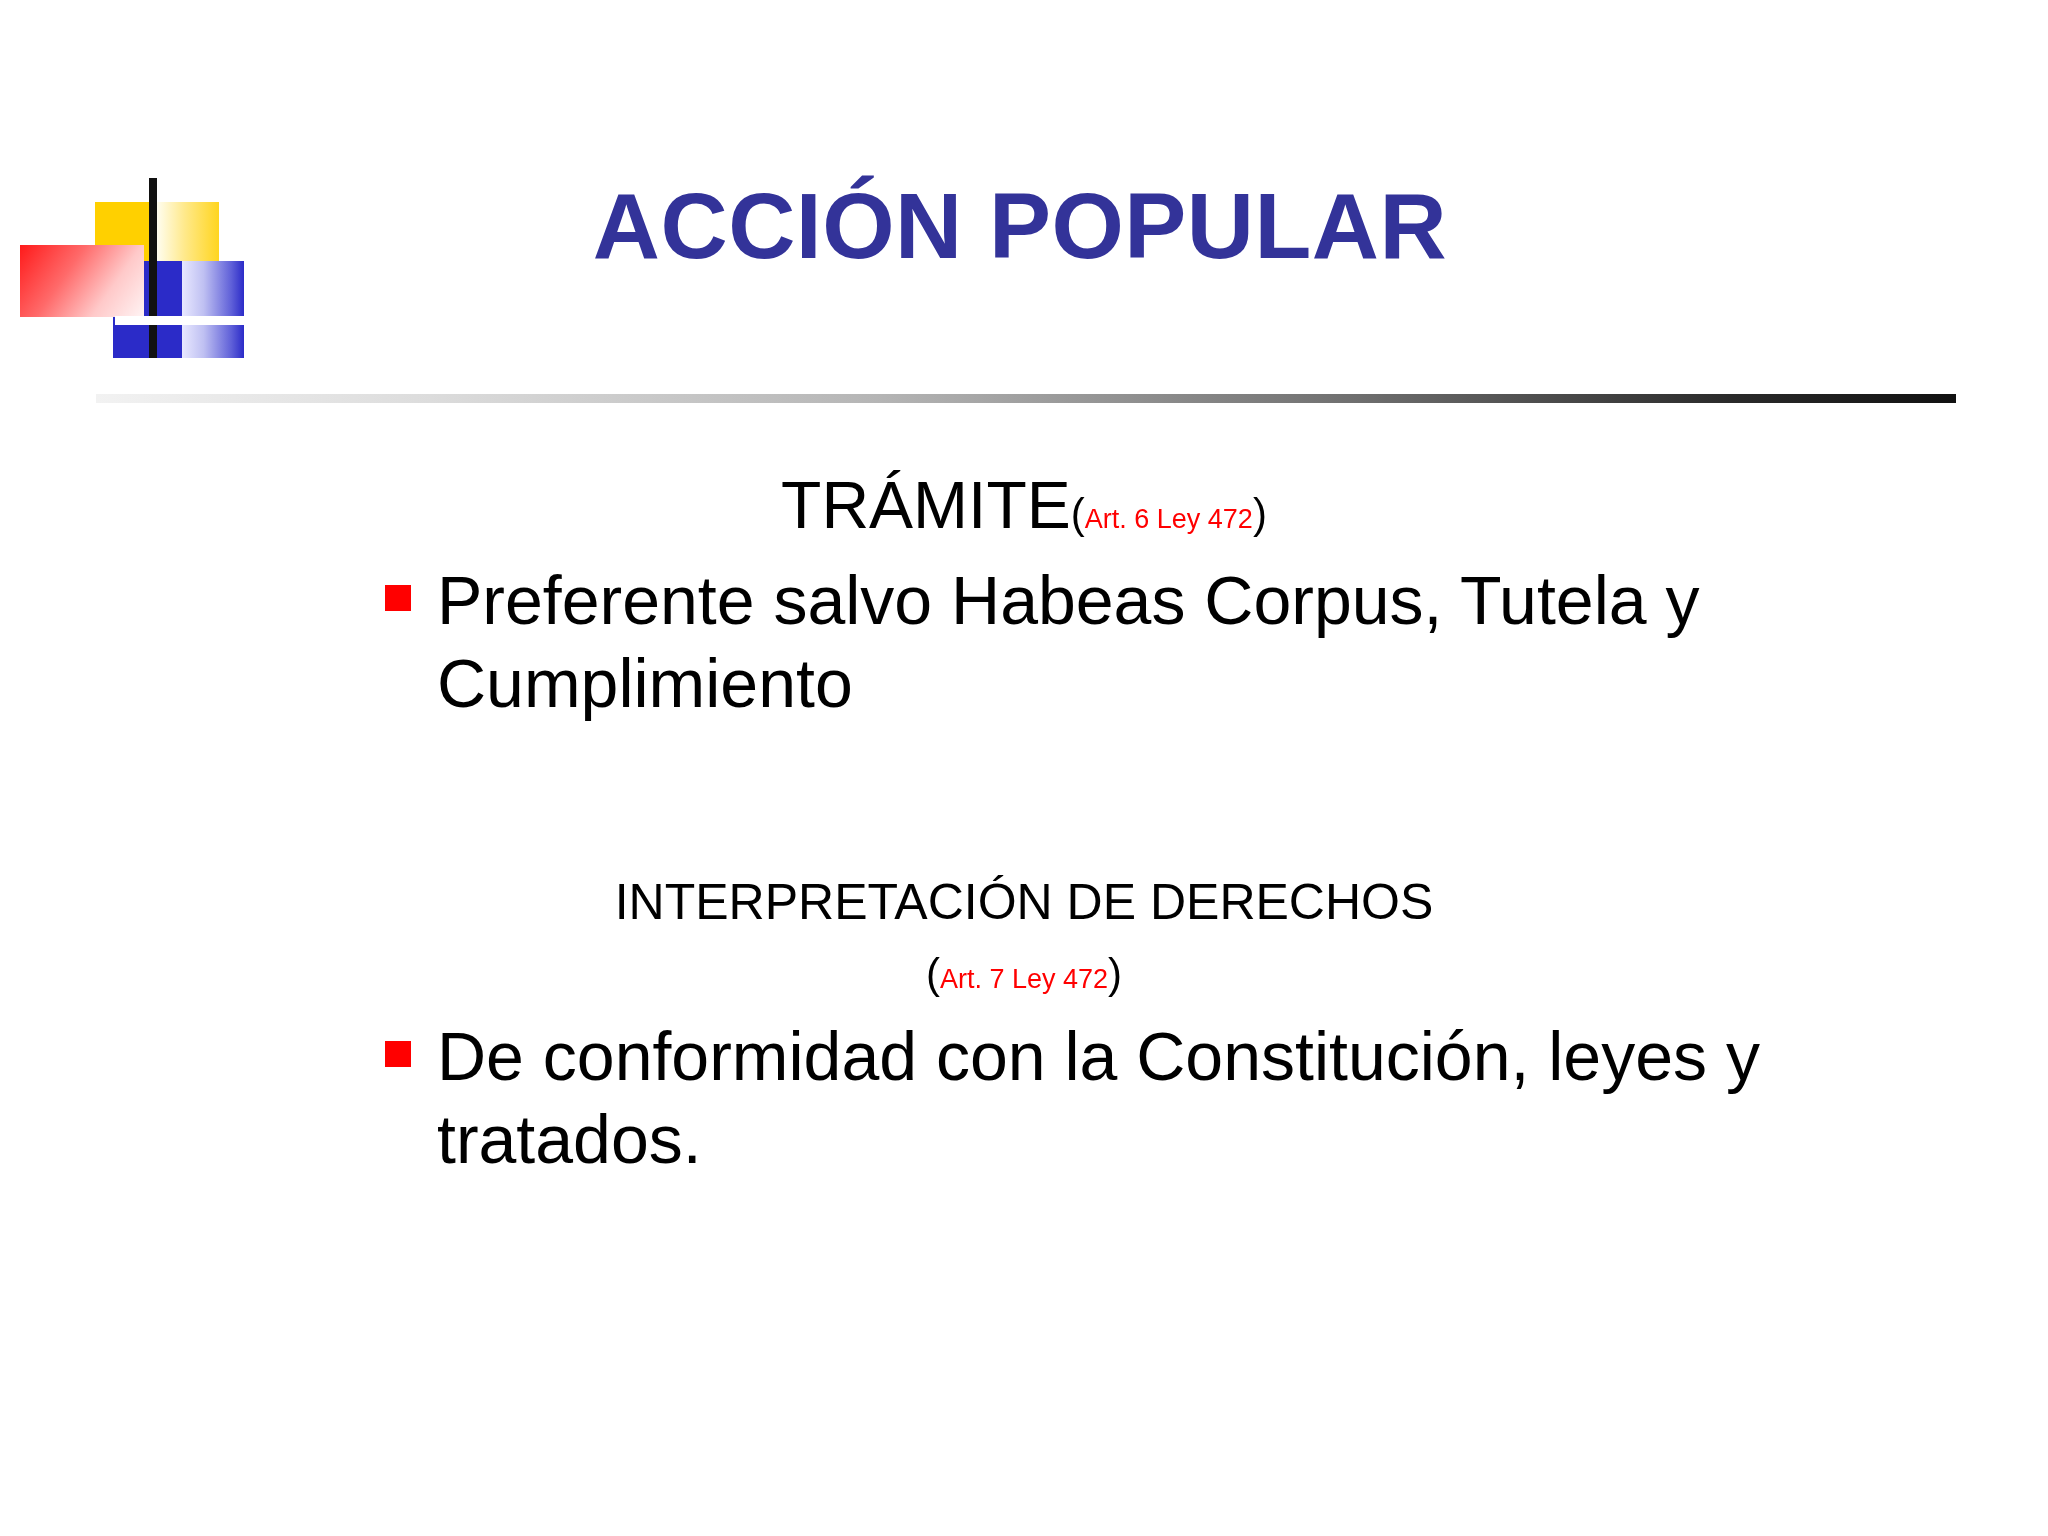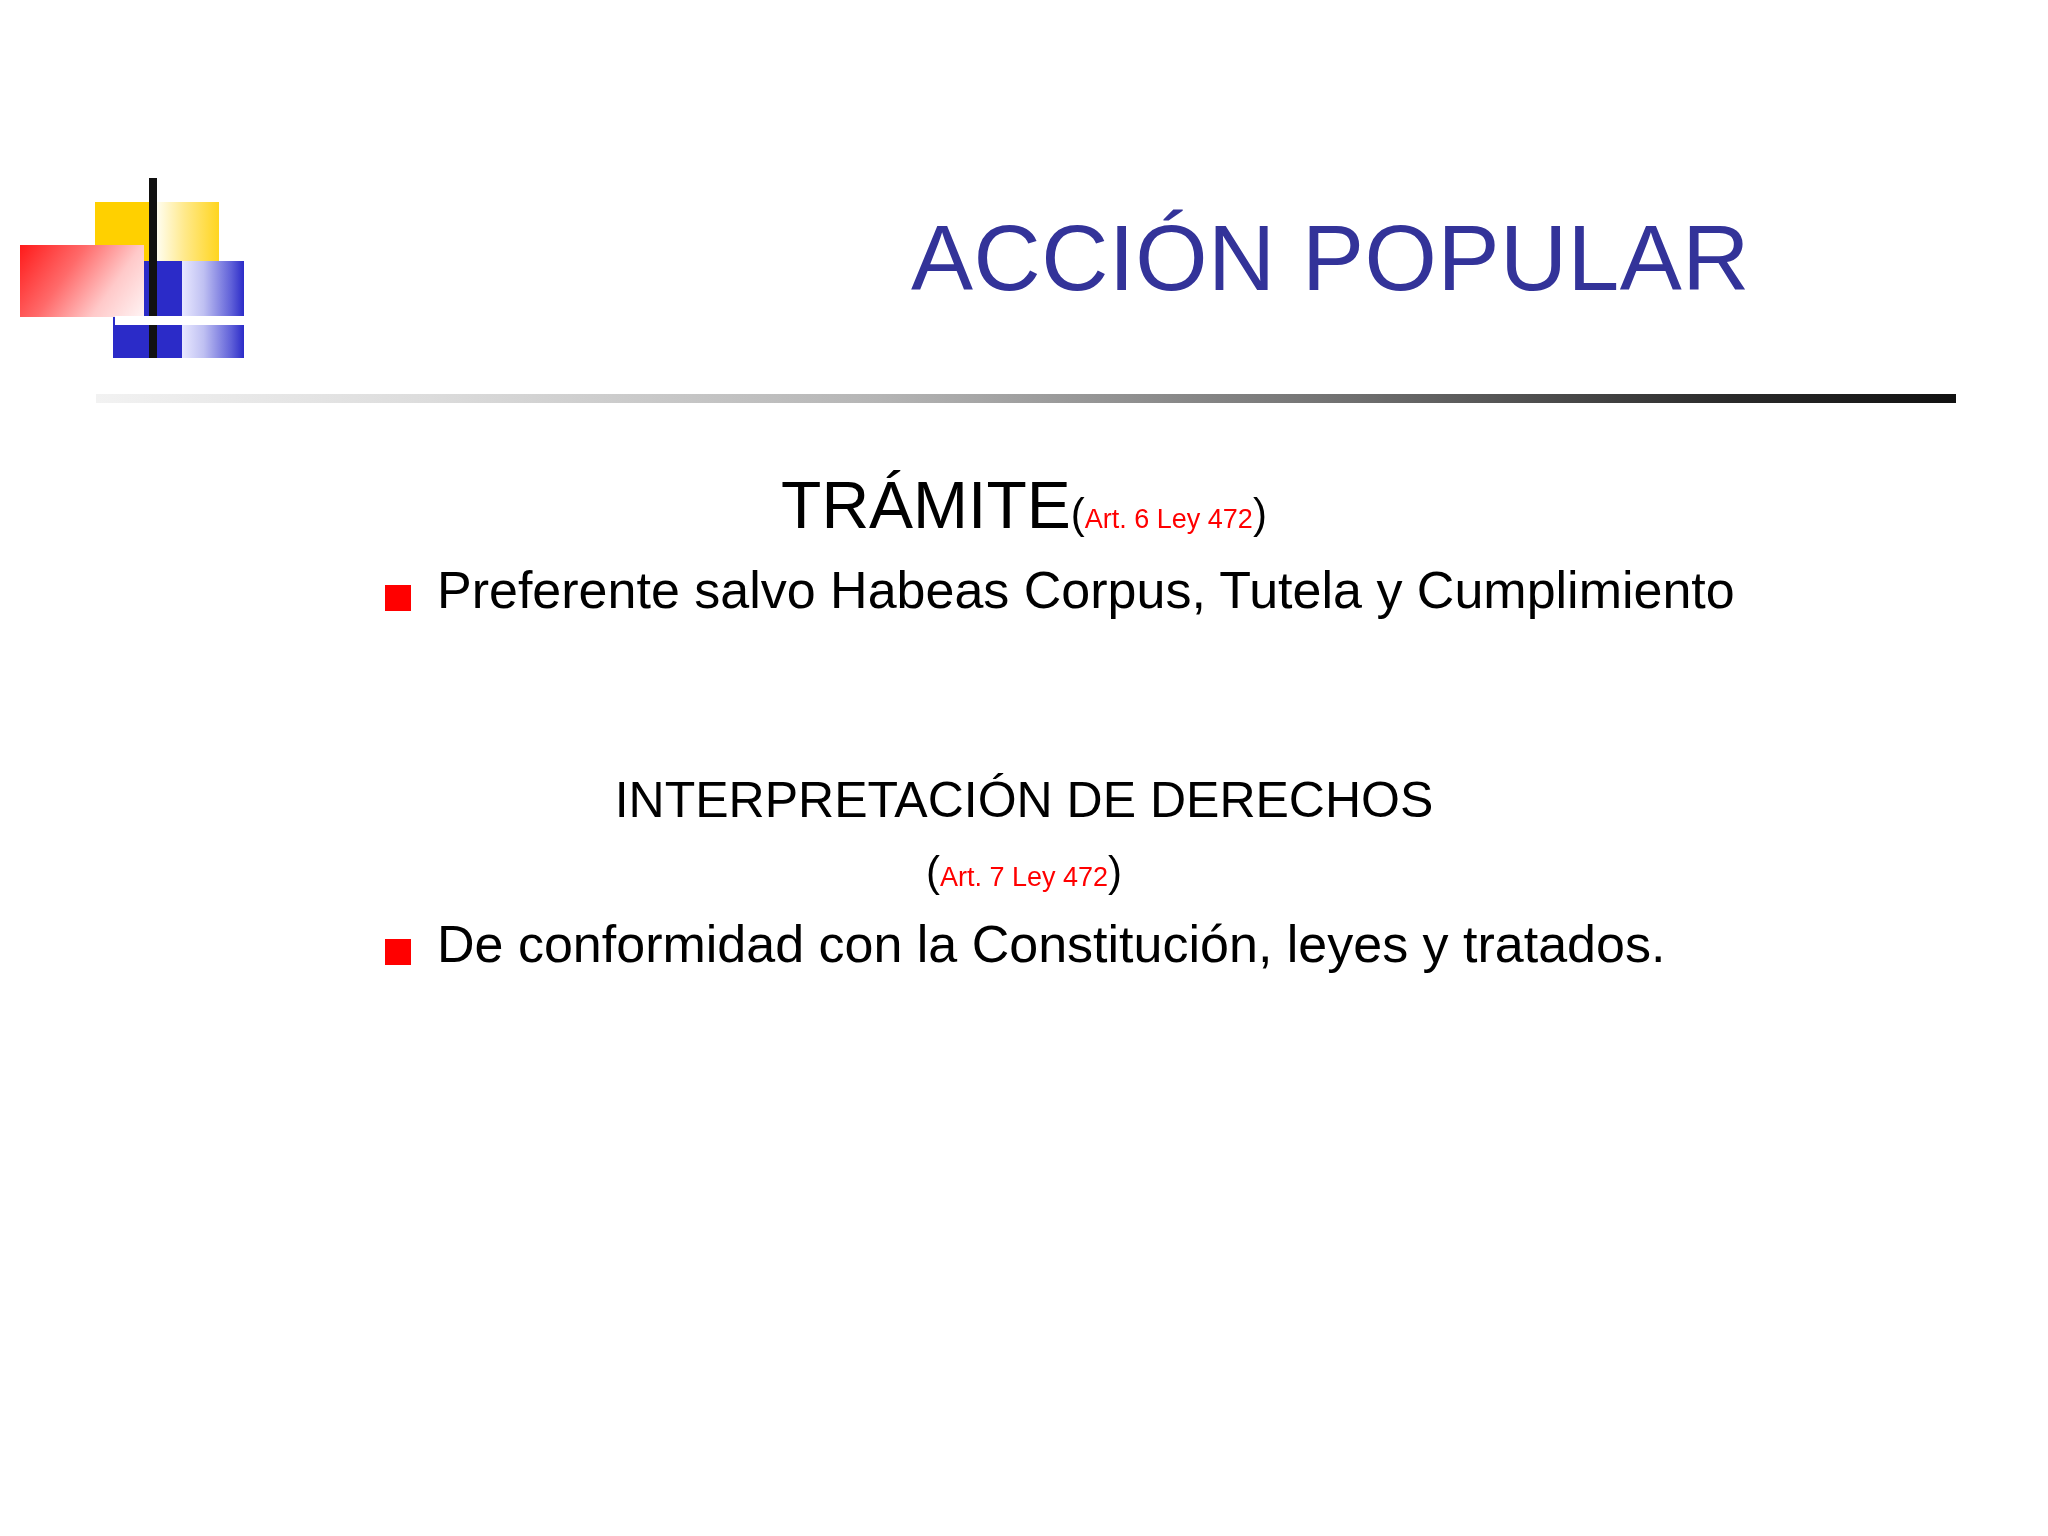--- a/index.html
+++ b/index.html
@@ -83,28 +83,27 @@
     width: 130px; height: 9px;
     background: #ffffff;
   }
 
   
   #title {
     position: absolute;
     left: 290px;
     top: 178px;
     width: 1460px;
-    text-align: right;
+    text-align: center;
     font-size: 93px;
     line-height: 1.05;
-    font-weight: normal;
+    font-weight: bold;
     color: #333399;
     letter-spacing: 0.5px;
     white-space: nowrap;
-    margin-top: 32px;
   }
 
   
   #rule-wrap {
     position: absolute;
     left: 0px;
     top: 385px;
     width: 2048px;
     height: 22px;
   }
@@ -159,21 +158,21 @@
   .bullet-mark {
     flex: 0 0 auto;
     width: 26px;
     height: 26px;
     background: #FF0000;
     margin-top: 26px;
     margin-right: 26px;
   }
   .bullet-text {
     flex: 1 1 auto;
-    font-size: 52px;
+    font-size: 68px;
     line-height: 1.22;
     color: #000000;
   }
 
   .gap-block { height: 150px; }
 
   #head-interpretacion { font-size: 50px; }
 </style>
 </head>
 <body>

